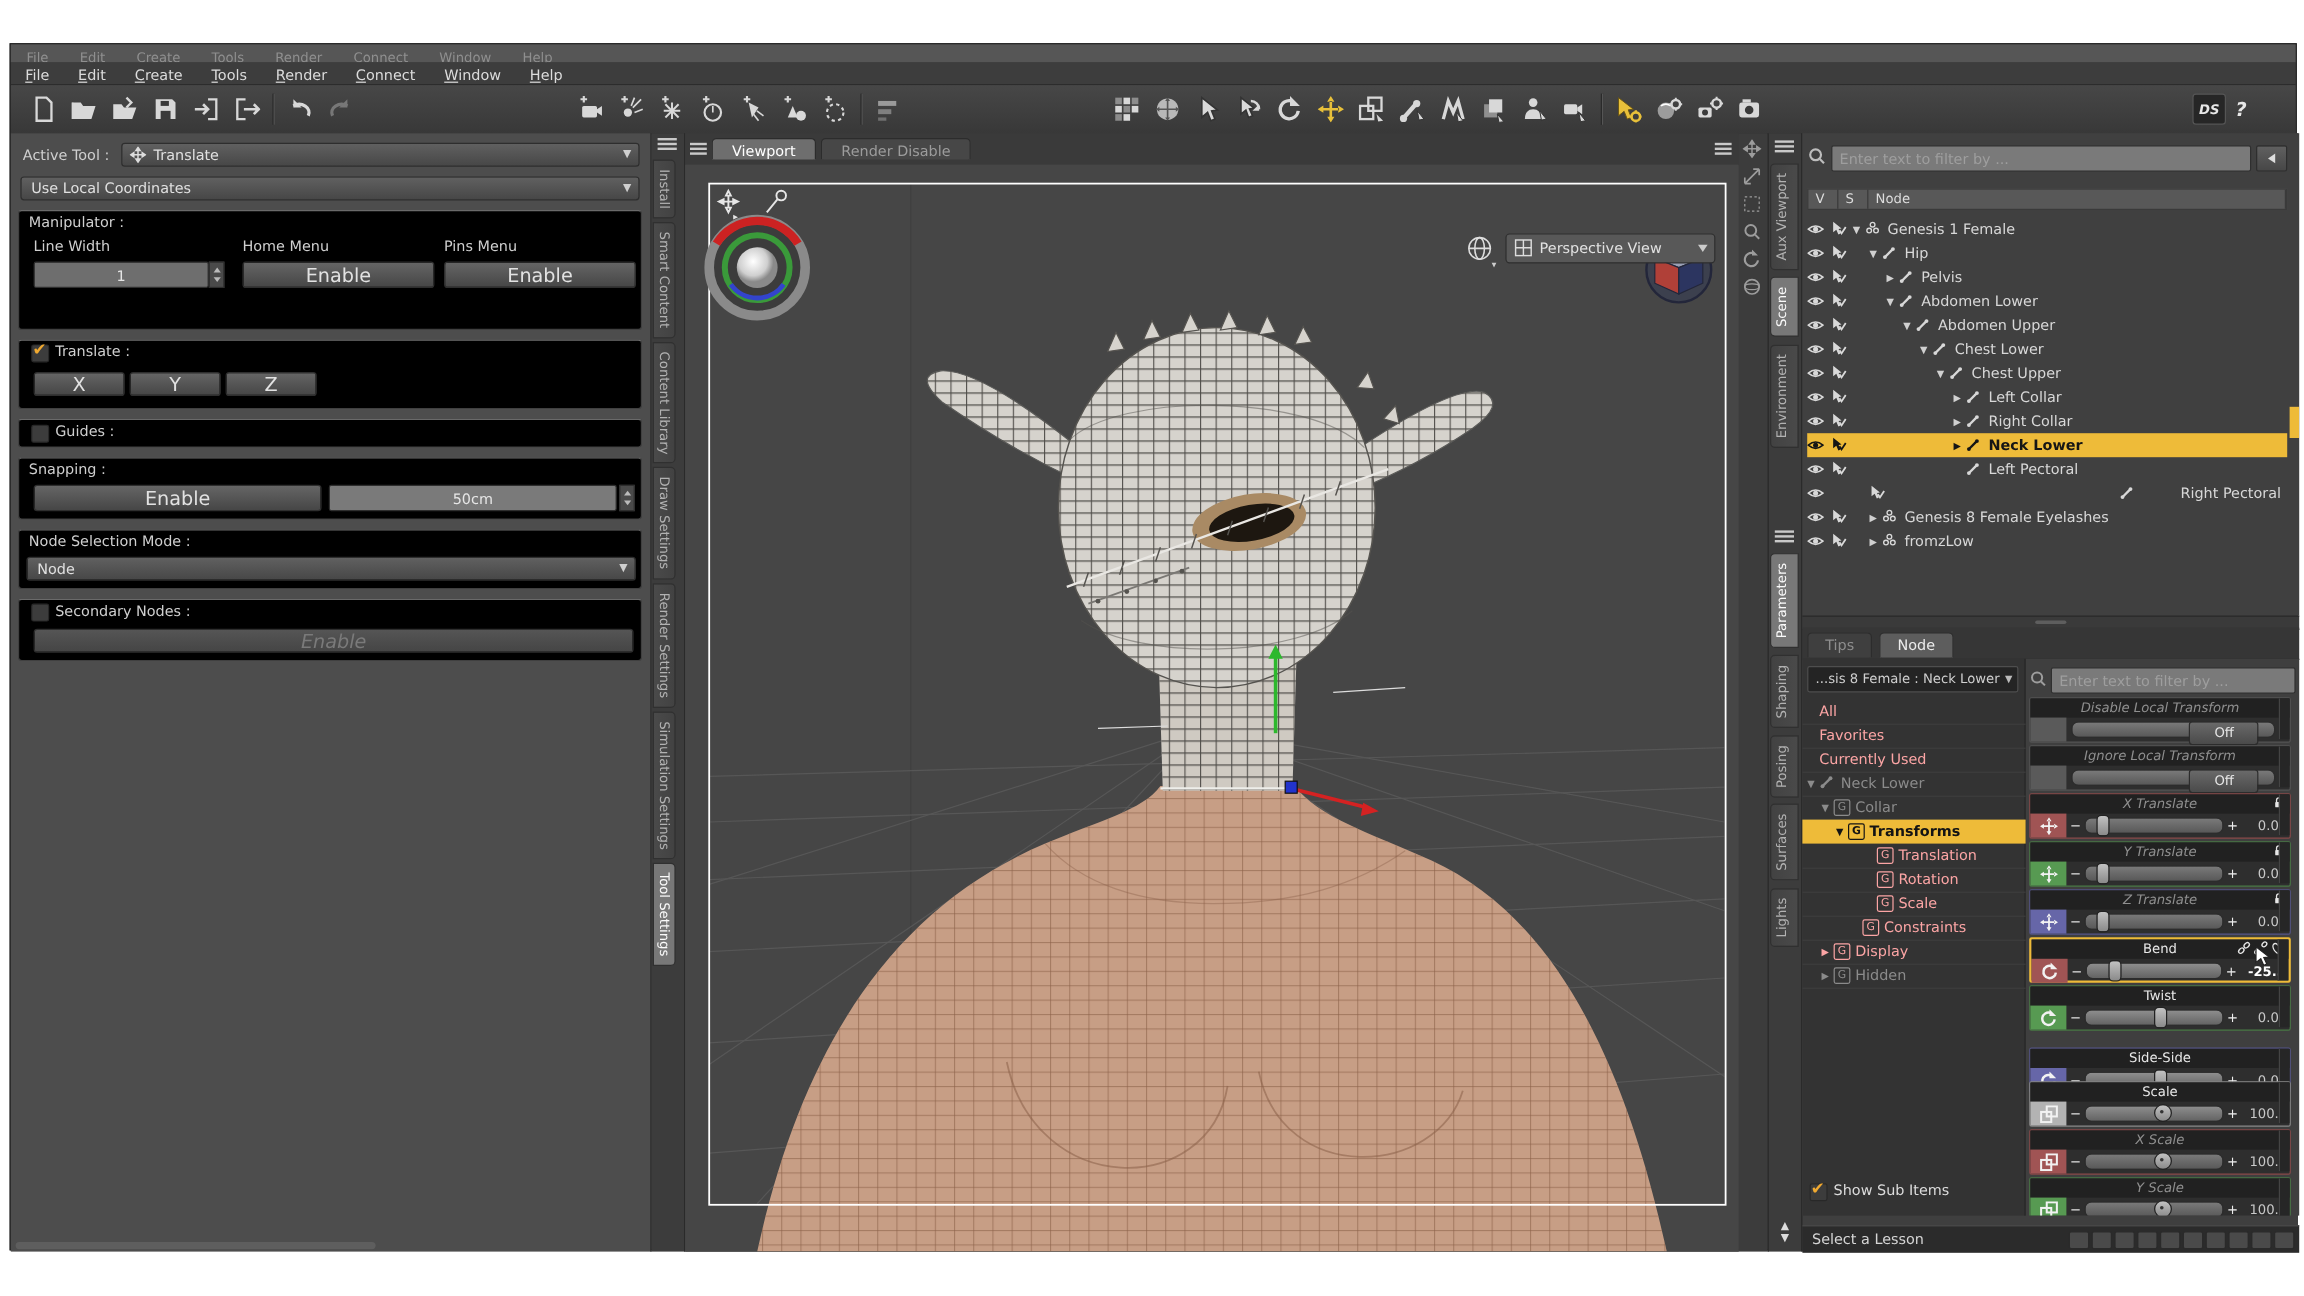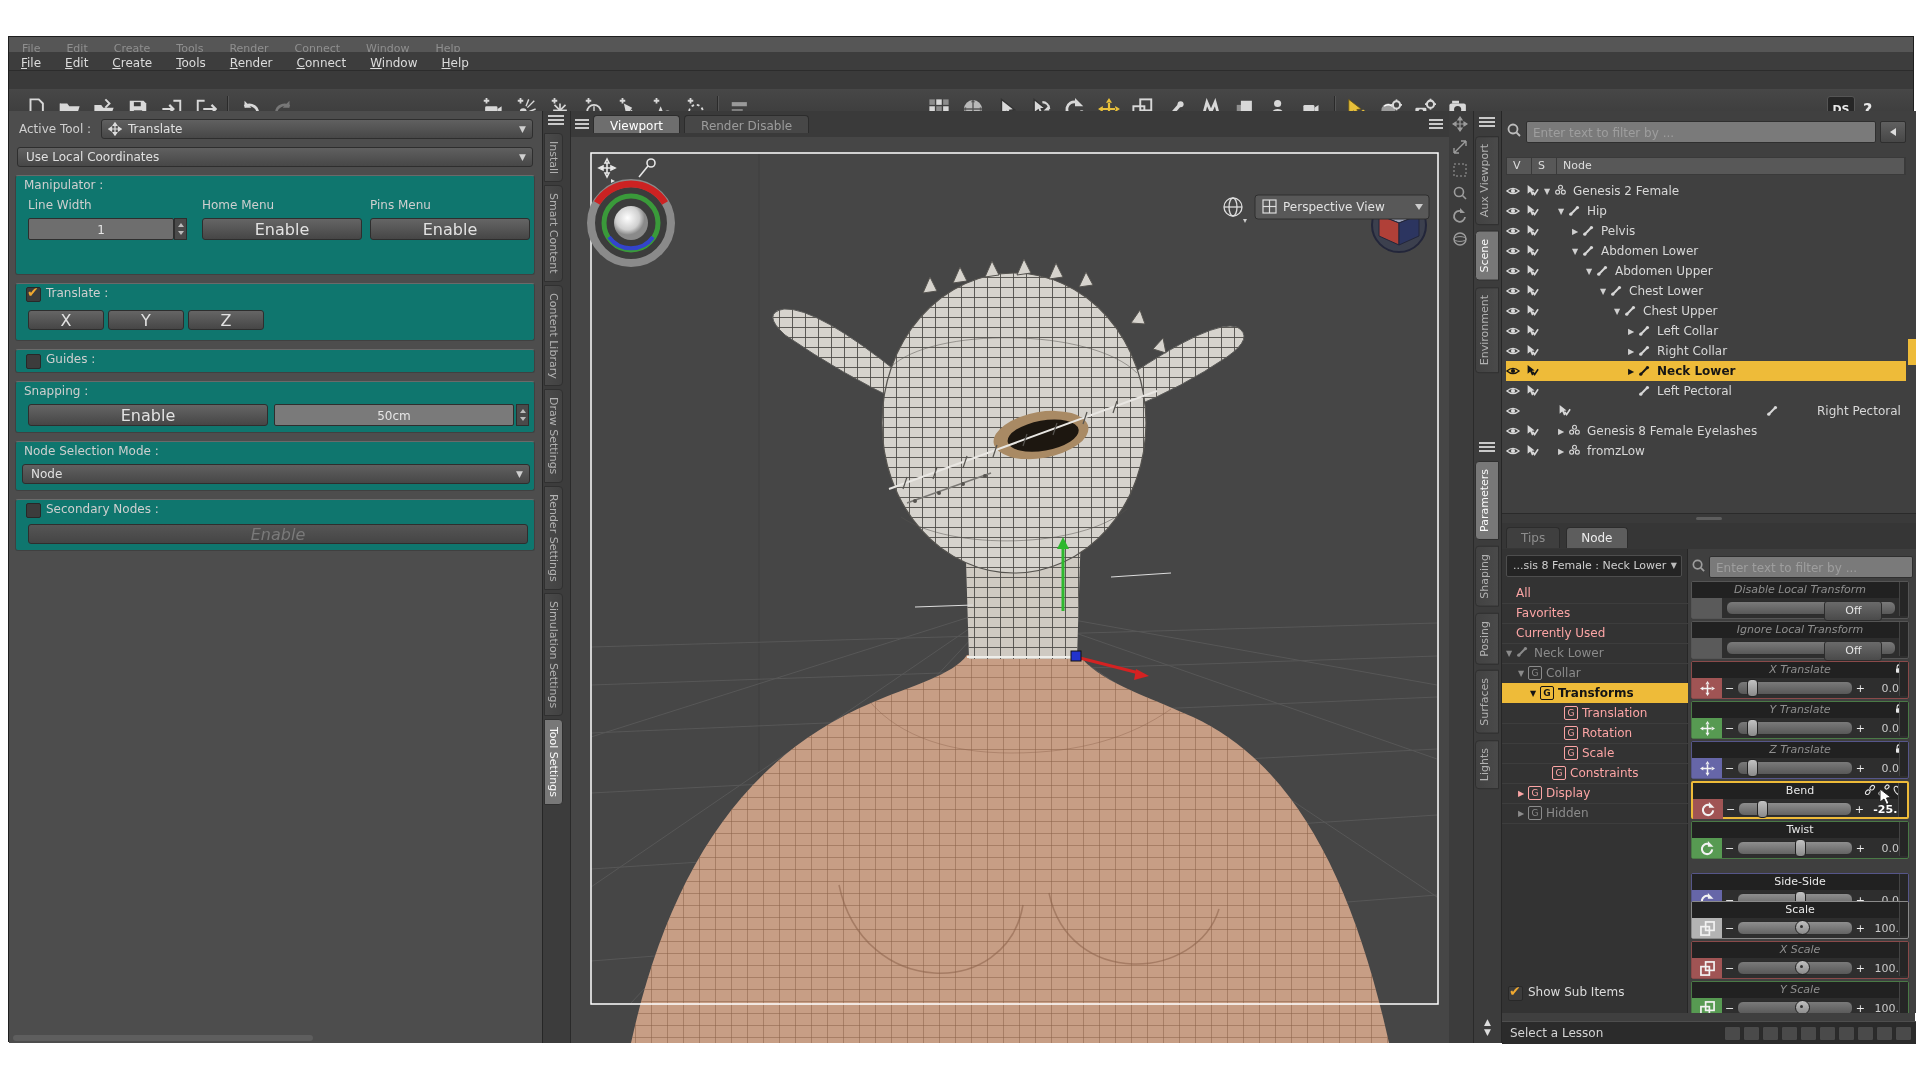--- a/index.html
+++ b/index.html
@@ -4,40 +4,40 @@
 <style>
   html,body{margin:0;padding:0;background:#fff;width:1920px;height:1080px;overflow:hidden;
     font-family:"DejaVu Sans","Liberation Sans",sans-serif;-webkit-font-smoothing:antialiased;}
   #app{position:absolute;left:8px;top:36px;width:1906px;height:1006px;background:#3a3a3a;border:1px solid #1f1f1f;box-sizing:border-box;}
   
   #ghostbar{position:absolute;left:0;top:0;width:100%;height:15px;background:#565656;overflow:hidden;}
   #ghostbar .mi{display:inline-block;padding:0 13px;font-size:11px;color:#8f8f8f;line-height:15px;}
   #menubar{position:absolute;left:0;top:15px;width:100%;height:18px;background:#3d3d3d;border-bottom:1px solid #2c2c2c;}
   #menubar .mi{display:inline-block;padding:0 12px;font-size:12px;color:#dcdcdc;line-height:18px;cursor:default;}
   #menubar .mi u{text-decoration:underline;}
-  #toolbar{position:absolute;left:0;top:52px;width:100%;height:40px;background:linear-gradient(#474747,#383838);border-bottom:1px solid #262626;}
+  #toolbar{position:absolute;left:0;top:34px;width:100%;height:40px;background:linear-gradient(#474747,#383838);border-bottom:1px solid #262626;font-style:italic;}
   .tbg{position:absolute;top:4px;height:32px;display:flex;align-items:center;}
   .tbtn{width:34px;height:30px;display:flex;align-items:center;justify-content:center;border-radius:3px;}
   .tbtn svg{width:22px;height:22px;}
   .tsep{width:1px;height:26px;background:#2a2a2a;border-right:1px solid #555;margin:0 4px;}
   .dsbadge{width:26px;height:24px;background:#262626;border:1px solid #555;border-radius:3px;color:#e8e8e8;
     font-size:11px;font-weight:bold;display:flex;align-items:center;justify-content:center;}
   .helpq{color:#e8e8e8;font-size:16px;font-weight:bold;padding:0 8px;}
   
   #main{position:absolute;left:0;top:74px;width:1906px;height:932px;}
   #leftpanel{position:absolute;left:0;top:0;width:534px;height:932px;background:#4d4d4d;border-right:1px solid #262626;box-sizing:border-box;}
   #lefttabs{position:absolute;left:534px;top:0;width:28px;height:932px;background:#3c3c3c;border-right:1px solid #2a2a2a;box-sizing:border-box;}
   #center{position:absolute;left:562px;top:0;width:878px;height:932px;background:#3f3f3f;}
   #righticons{position:absolute;left:1440px;top:0;width:24px;height:932px;background:#3c3c3c;}
   #righttabs{position:absolute;left:1464px;top:0;width:28px;height:932px;background:#3c3c3c;border-left:1px solid #2a2a2a;box-sizing:border-box;}
   #rightpanels{position:absolute;left:1492px;top:0;width:414px;height:932px;background:#3f3f3f;border-left:1px solid #262626;box-sizing:border-box;}
   
   .row{position:absolute;left:0;width:100%;}
   .lab{font-size:12px;color:#cfcfcf;}
-  .grp{position:absolute;background:#0f766e;border:1px solid #404040;border-top-color:#6a6a6a;border-radius:3px;box-sizing:border-box;}
+  .grp{position:absolute;background:#000000;border:1px solid #404040;border-top-color:#6a6a6a;border-radius:3px;box-sizing:border-box;}
   .grp .glab{position:absolute;left:8px;top:2px;font-size:12px;color:#cfcfcf;white-space:nowrap;}
   .btn{background:linear-gradient(#656565,#464646);border:1px solid #2e2e2e;border-radius:3px;color:#e2e2e2;
     font-size:16px;text-align:center;position:absolute;box-sizing:border-box;}
   .btn.dim{color:#7a7a7a;font-style:italic;background:linear-gradient(#555,#454545);}
   .combo{background:linear-gradient(#606060,#474747);border:1px solid #2e2e2e;border-radius:3px;color:#e0e0e0;
     font-size:12px;position:absolute;box-sizing:border-box;}
   .combo .arr{position:absolute;right:6px;top:50%;transform:translateY(-50%);color:#cfcfcf;font-size:9px;}
   .valbox{background:#6e6e6e;border:1px solid #2e2e2e;border-radius:2px;color:#e6e6e6;font-size:12px;text-align:center;position:absolute;box-sizing:border-box;}
   .spin{position:absolute;width:13px;background:#4a4a4a;border:1px solid #2e2e2e;box-sizing:border-box;}
   .spin:before,.spin:after{content:"";position:absolute;left:3px;border-left:3px solid transparent;border-right:3px solid transparent;}
@@ -713,21 +713,21 @@
                   <path d="M3 1 L3 11 L6 8.6 L8 13 L10 12 L8.2 7.8 L11 7.4 Z" fill="currentColor"></path>
                   <path d="M9 9l2 3 4-6" fill="none" stroke="currentColor" stroke-width="1.8"></path>
                 </svg></span>
               <span style="width:0px;flex:none"></span>
               <span class="arr">▼</span>
               <span class="tic"><svg width="13" height="13" viewBox="0 0 16 16">
                   <circle cx="8" cy="4" r="2.4" fill="none" stroke="currentColor" stroke-width="1.4"></circle>
                   <circle cx="4.5" cy="10" r="2.4" fill="none" stroke="currentColor" stroke-width="1.4"></circle>
                   <circle cx="11.5" cy="10" r="2.4" fill="none" stroke="currentColor" stroke-width="1.4"></circle>
                 </svg></span>
-              <span>Genesis 2 Female</span>
+              <span>Genesis 1 Female</span>
             </div>
             <div class="srow" style="top: 90px;">
               <span class="tic"><svg width="14" height="14" viewBox="0 0 16 16">
                   <path d="M1 8 Q 8 2 15 8 Q 8 14 1 8 Z" fill="none" stroke="currentColor" stroke-width="1.5"></path>
                   <circle cx="8" cy="8" r="2.4" fill="currentColor"></circle>
                 </svg></span>
               <span class="tic"><svg width="14" height="14" viewBox="0 0 16 16">
                   <path d="M3 1 L3 11 L6 8.6 L8 13 L10 12 L8.2 7.8 L11 7.4 Z" fill="currentColor"></path>
                   <path d="M9 9l2 3 4-6" fill="none" stroke="currentColor" stroke-width="1.8"></path>
                 </svg></span>

